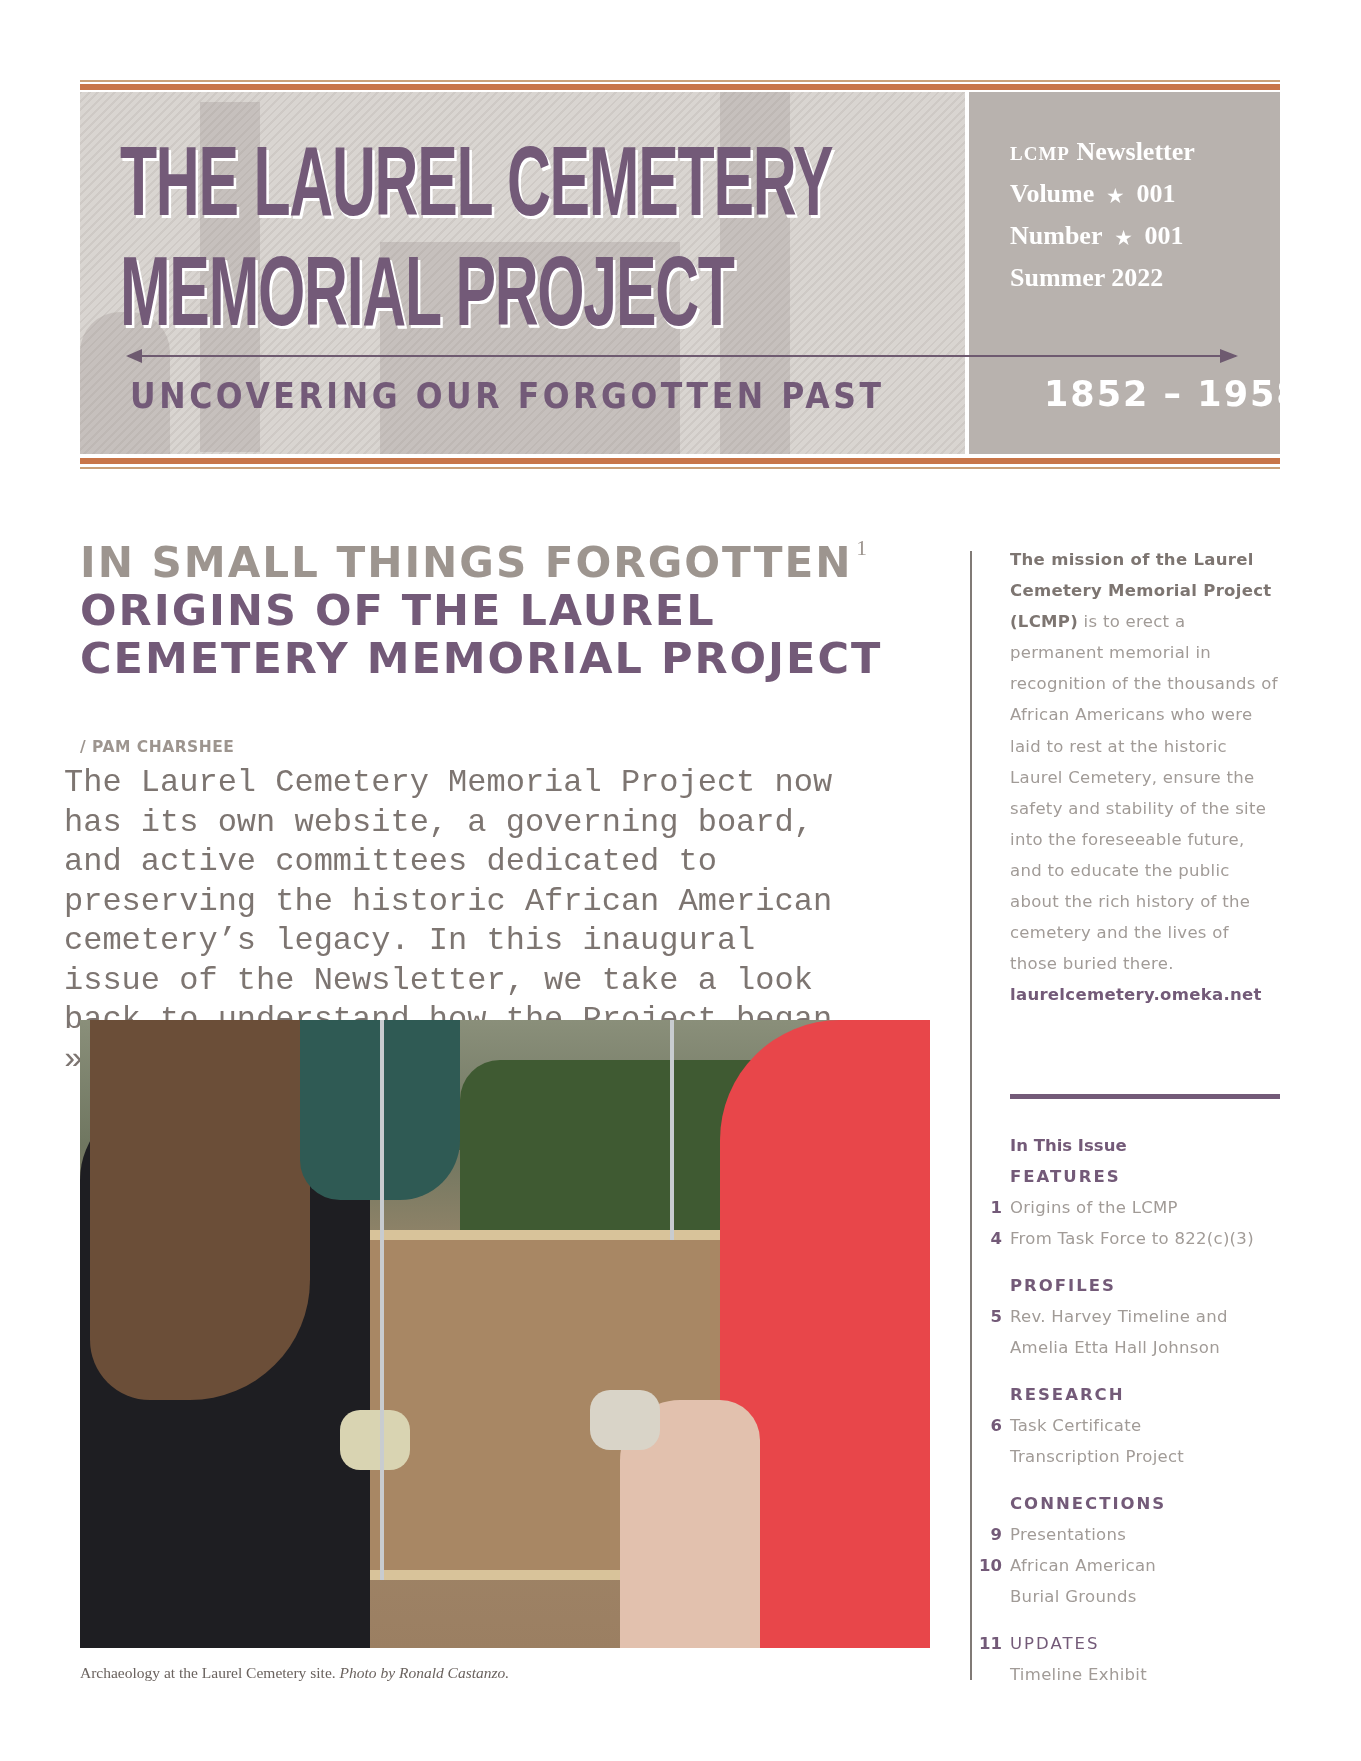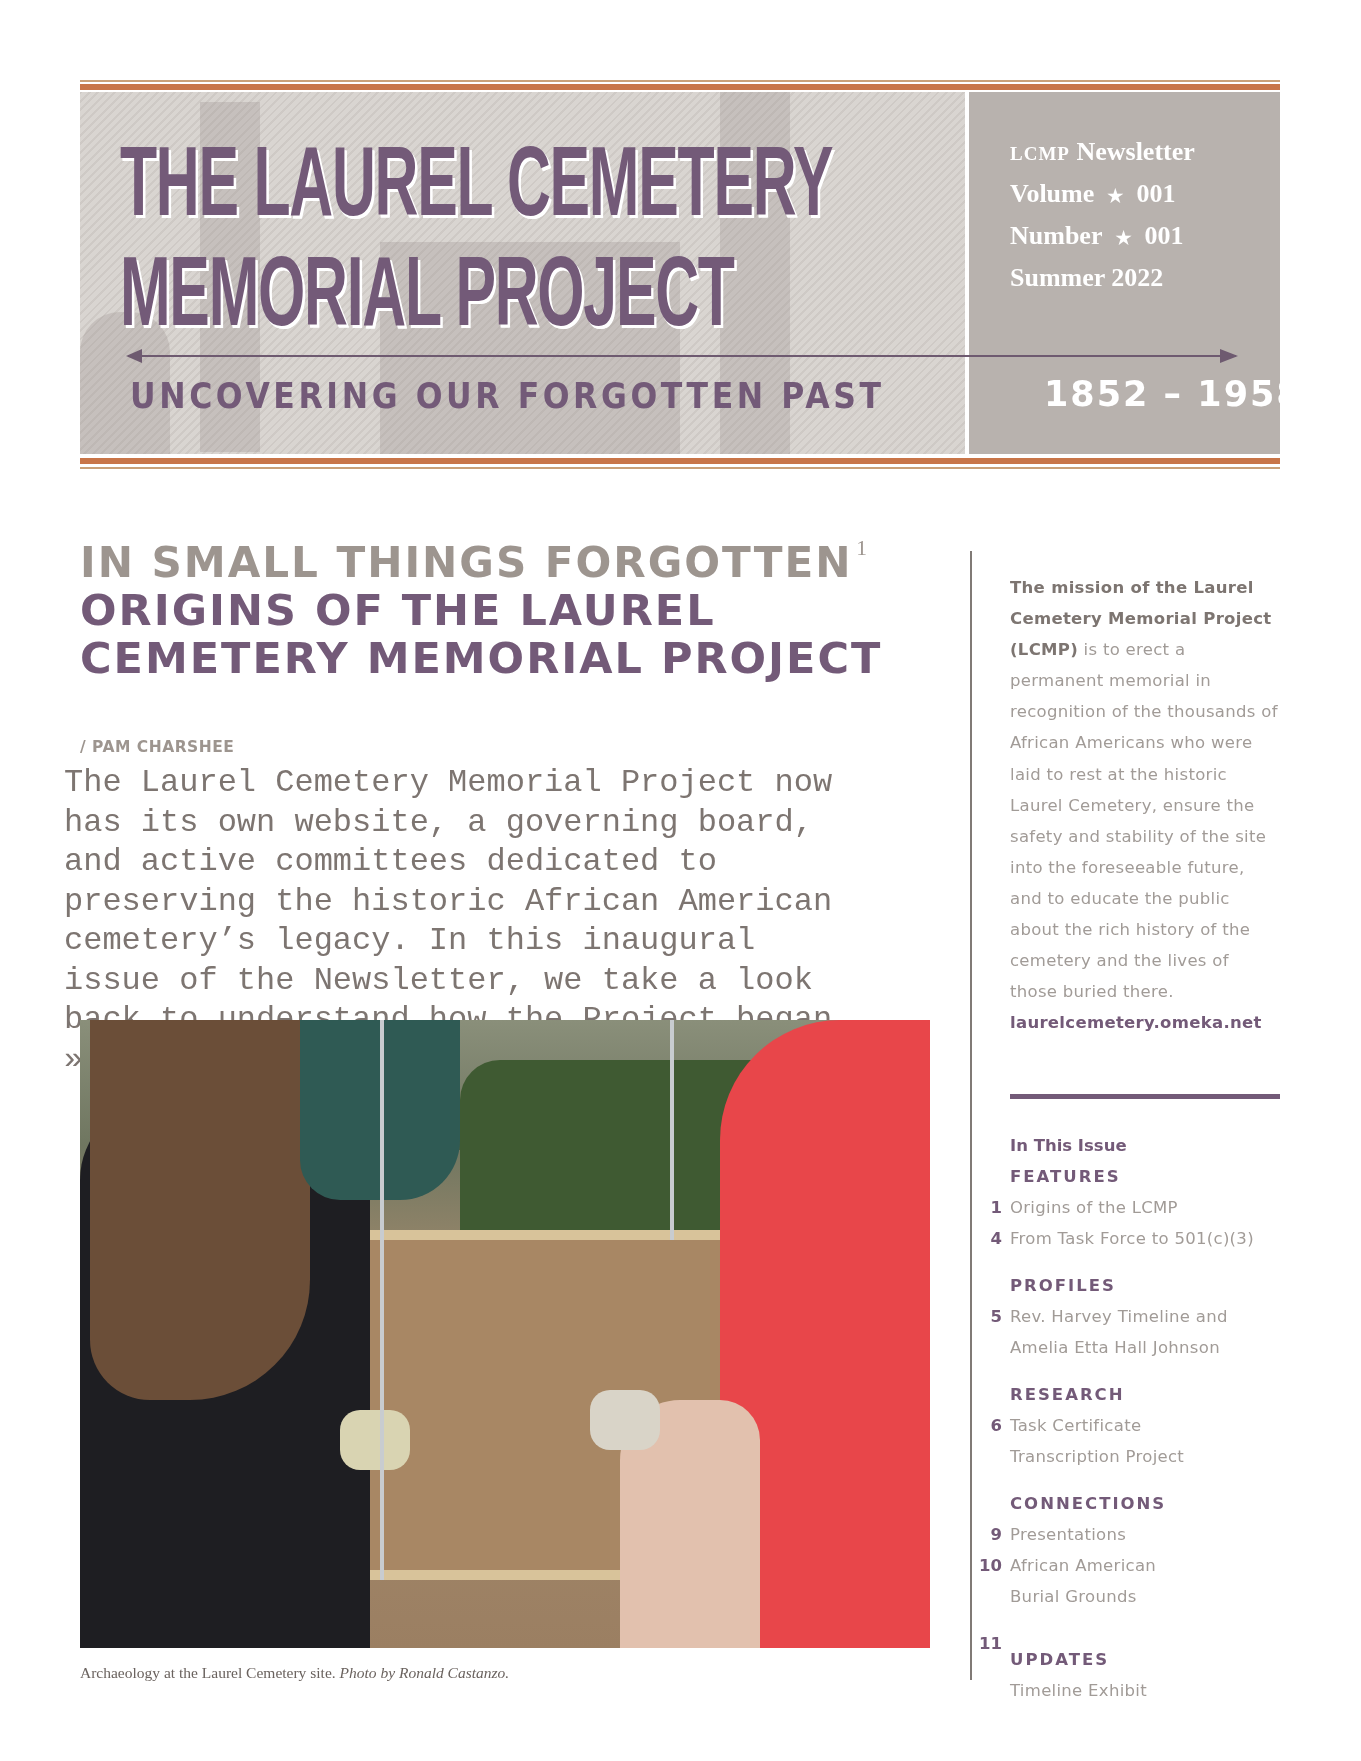--- a/index.html
+++ b/index.html
@@ -40,32 +40,32 @@
   .byline { position:absolute; left:80px; top:738px; font-family:"DejaVu Sans", sans-serif; font-weight:700; font-size:15.5px; color:#9d958f; letter-spacing:0.5px; }
   .lede { position:absolute; left:64px; top:763px; width:800px; font-family:Liberation Mono, monospace; font-size:32px; color:#7d7571; line-height:39.5px; }
 
   .photo { position:absolute; left:80px; top:1020px; width:850px; height:628px; overflow:hidden; background:#6b5e50; }
   .photo .p { position:absolute; }
   .caption { position:absolute; left:80px; top:1664px; font-family:"Liberation Serif", serif; font-size:15.5px; color:#6a625e; white-space:nowrap; }
   .caption em { font-style:italic; }
 
   
   .side-rule { position:absolute; left:970px; top:551px; width:2px; height:1129px; background:#807a76; }
-  .mission { position:absolute; left:1010px; top:544px; width:270px; font-family:"DejaVu Sans", sans-serif; font-size:16.5px; color:#a19b97; line-height:31.1px; letter-spacing:0.3px;margin-top:28px; }
+  .mission { position:absolute; left:1010px; top:544px; width:270px; font-family:"DejaVu Sans", sans-serif; font-size:16.5px; color:#a19b97; line-height:31.1px; letter-spacing:0.3px; }
   .mission b { color:#7d7571; }
   .mission .url { display:block; font-weight:700; color:#735a78; }
   .toc-bar { position:absolute; left:1010px; top:1094px; width:270px; height:5px; background:#735a78; }
   .toc { position:absolute; left:970px; top:1130px; width:310px; font-family:"DejaVu Sans", sans-serif; }
   .toc-head { margin-left:40px; font-weight:700; font-size:16.5px; color:#735a78; line-height:31px; }
   .toc-sec { margin-left:40px; font-weight:700; font-size:16.5px; color:#735a78; letter-spacing:2px; line-height:31px; }
   .toc-sec.gap { margin-top:16px; }
   .toc-row { display:flex; line-height:31px; font-size:16.5px; }
   .toc-num { width:32px; text-align:right; font-weight:700; color:#735a78; padding-right:8px; }
   .toc-label { color:#a19b97; letter-spacing:0.3px; }
-  .toc-row.sec-row .toc-label { font-weight:700; color:#735a78; letter-spacing:2px;margin-top:16px; }
+  .toc-row.sec-row .toc-label { font-weight:400; color:#735a78; letter-spacing:2px; }
 </style>
 </head>
 <body>
 
 <div class="rule rule-thin" style="top:80px;"></div>
 <div class="rule rule-thick" style="top:84px;"></div>
 
 <div class="masthead">
   <div class="mast-left">
     <div class="etch"></div>
@@ -128,21 +128,21 @@
 <div class="toc">
   <div class="toc-head">In This Issue</div>
 
   <div class="toc-sec">FEATURES</div>
   <div class="toc-row">
       <span class="toc-num">1</span>
       <span class="toc-label">Origins of the LCMP</span>
     </div>
   <div class="toc-row">
       <span class="toc-num">4</span>
-      <span class="toc-label">From Task Force to 501(c)(3)</span>
+      <span class="toc-label">From Task Force to 822(c)(3)</span>
     </div>
 
   <div class="toc-sec gap">PROFILES</div>
   <div class="toc-row">
       <span class="toc-num">5</span>
       <span class="toc-label">Rev. Harvey Timeline and</span>
     </div>
   <div class="toc-row">
       <span class="toc-num"></span>
       <span class="toc-label">Amelia Etta Hall Johnson</span>

